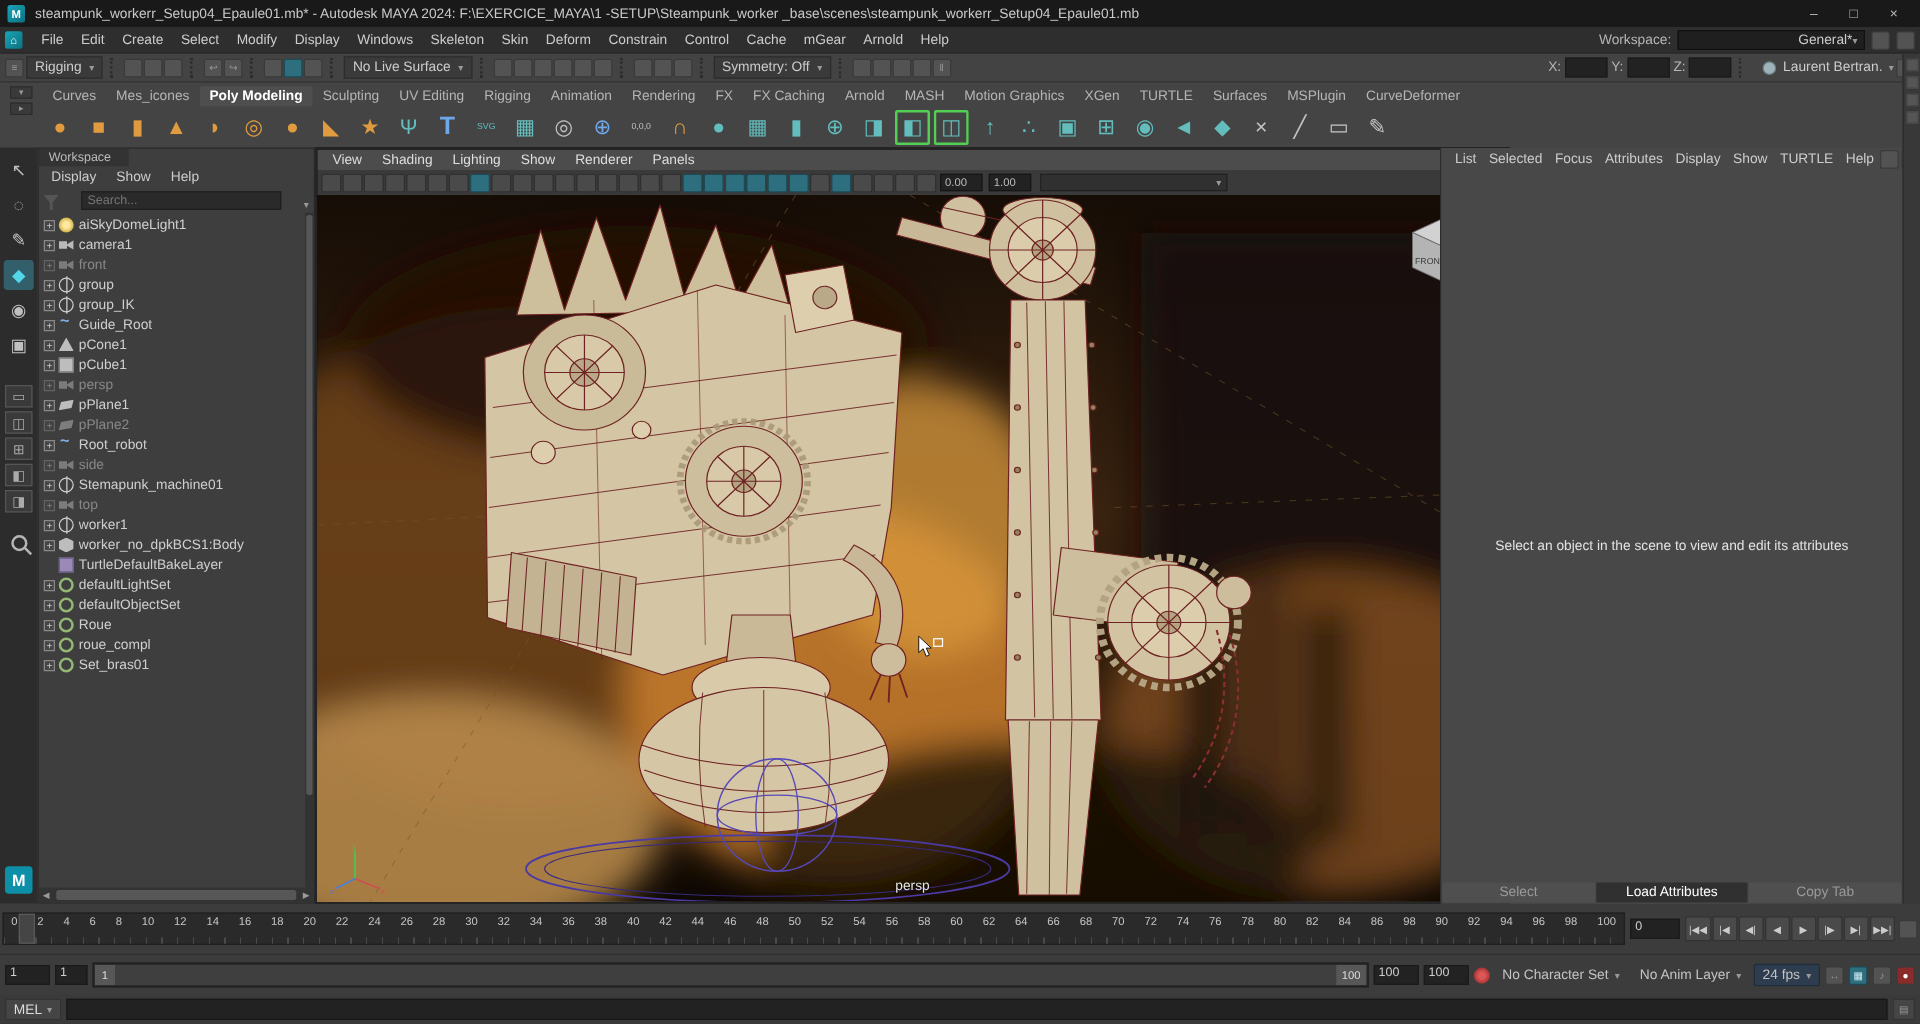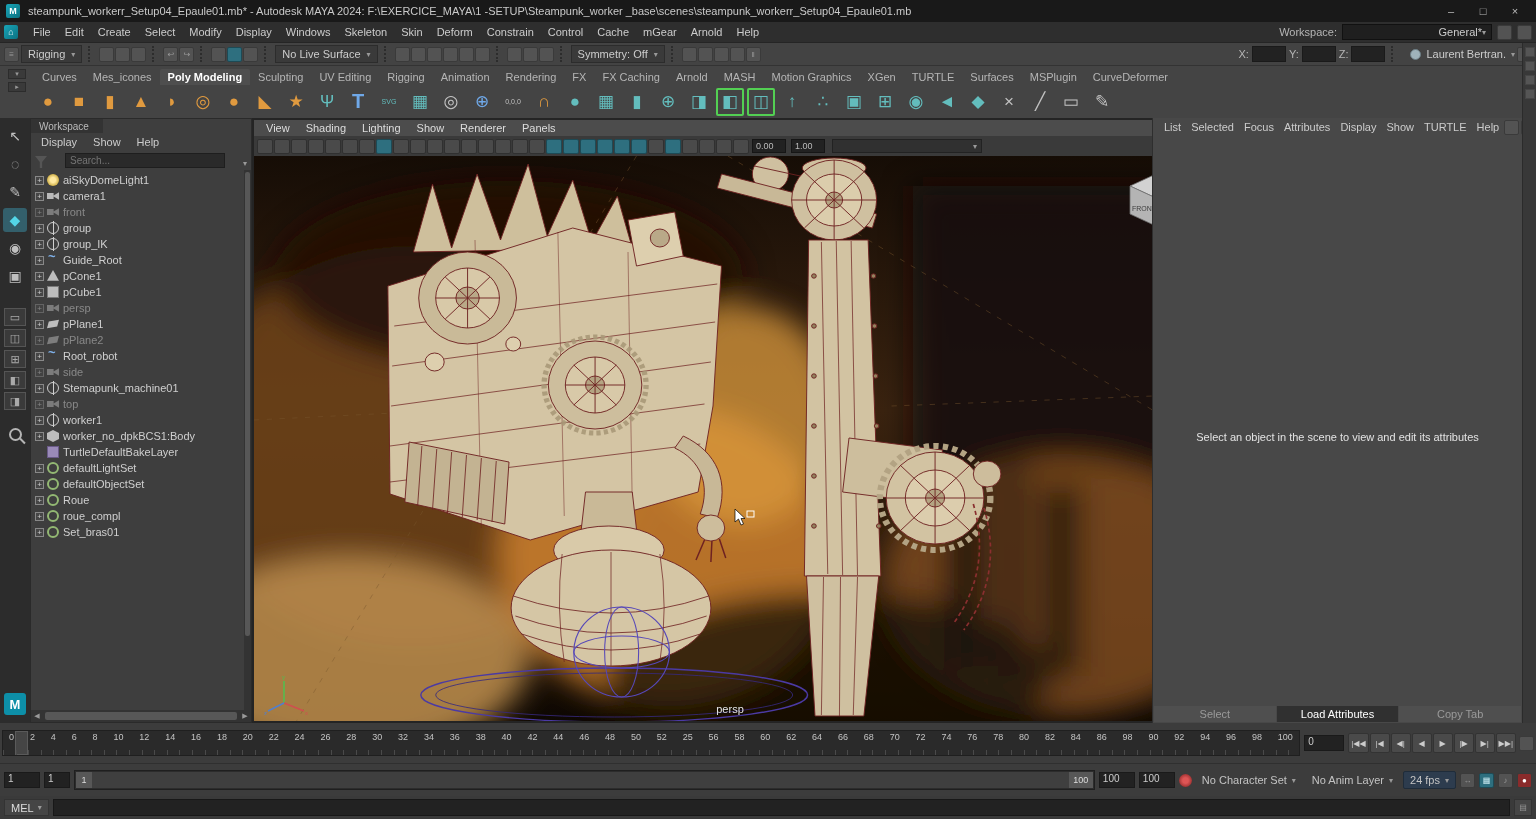--- a/index.html
+++ b/index.html
@@ -747,21 +747,21 @@
         <span class="tick">34</span>
         <span class="tick">36</span>
         <span class="tick">38</span>
         <span class="tick">40</span>
         <span class="tick">42</span>
         <span class="tick">44</span>
         <span class="tick">46</span>
         <span class="tick">48</span>
         <span class="tick">50</span>
         <span class="tick">52</span>
-        <span class="tick">25</span>
+        <span class="tick">54</span>
         <span class="tick">56</span>
         <span class="tick">58</span>
         <span class="tick">60</span>
         <span class="tick">62</span>
         <span class="tick">64</span>
         <span class="tick">66</span>
         <span class="tick">68</span>
         <span class="tick">70</span>
         <span class="tick">72</span>
         <span class="tick">74</span>

